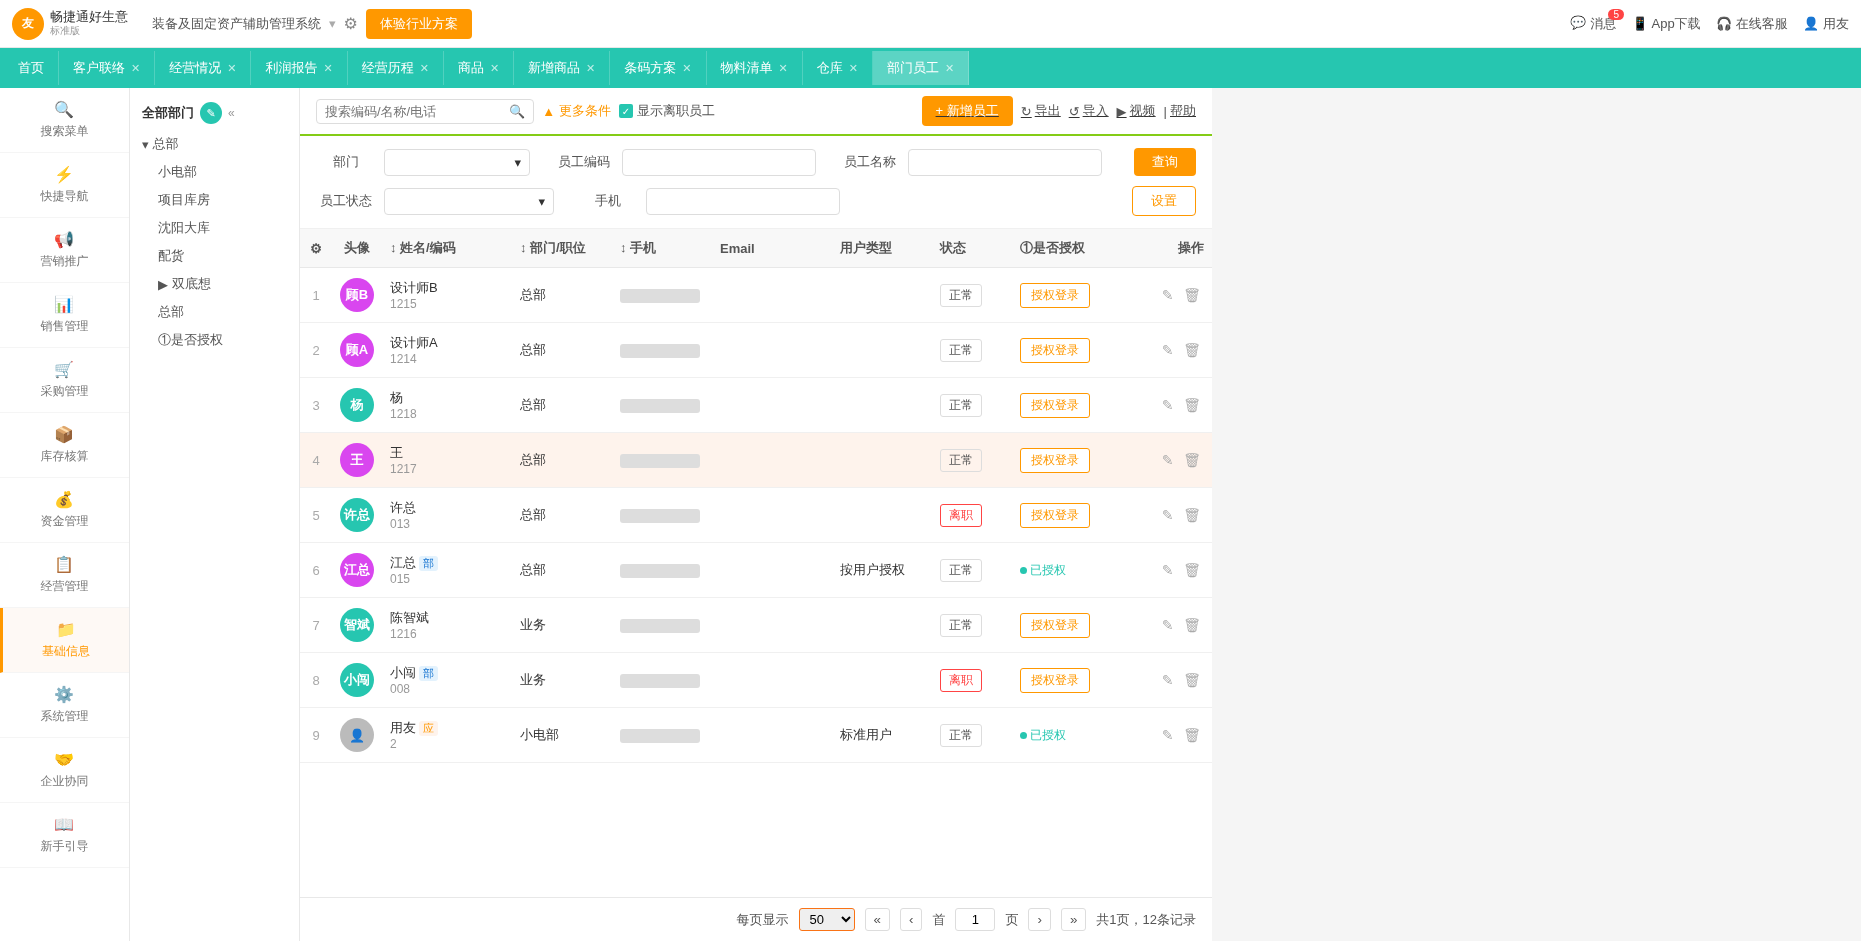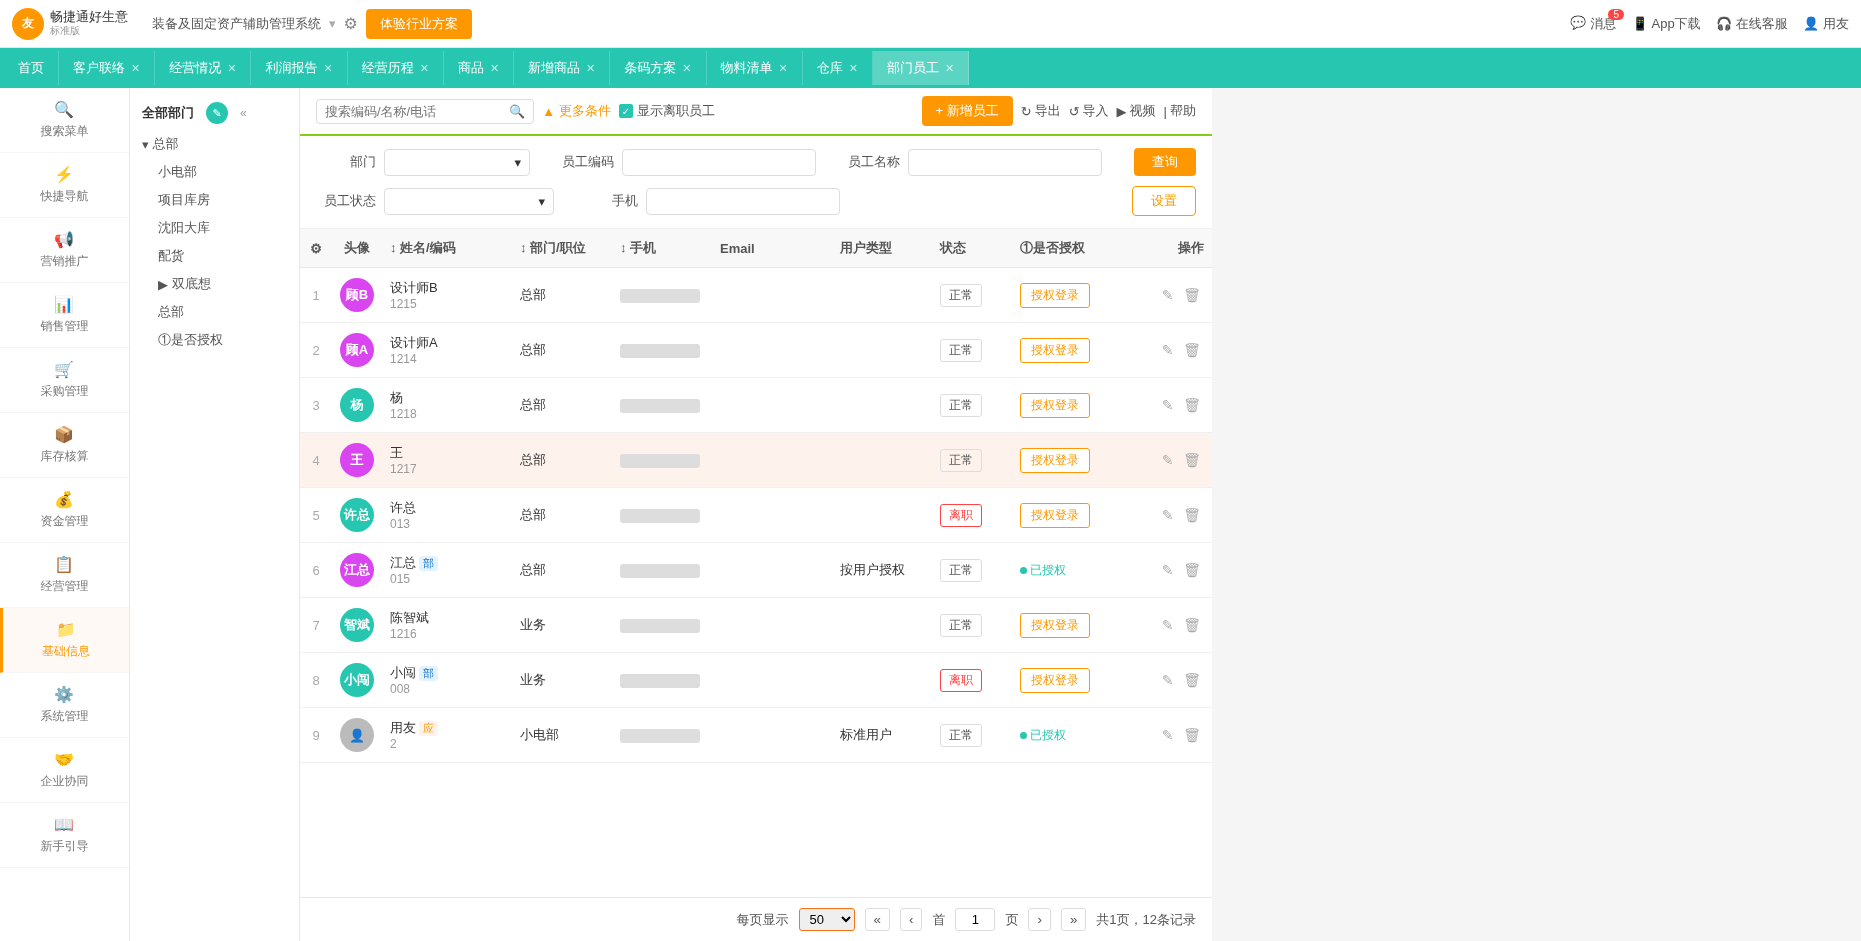--- a/index.html
+++ b/index.html
@@ -22,43 +22,43 @@
     .nav-tabs { display: flex; background: #26c6b0; height: 40px; align-items: center; padding: 0 4px; overflow-x: auto; }
     .nav-tab { padding: 0 14px; height: 34px; display: flex; align-items: center; color: #fff; font-size: 13px; cursor: pointer; white-space: nowrap; border-right: 1px solid rgba(255,255,255,0.2); gap: 4px; }
     .nav-tab.active { background: rgba(255,255,255,0.25); }
     .nav-tab-close { font-size: 11px; color: rgba(255,255,255,0.7); margin-left: 2px; }
 
     
     .main-layout { display: flex; height: calc(100vh - 88px); }
 
     
     .dept-tree { width: 170px; background: #fff; border-right: 1px solid #e8e8e8; flex-shrink: 0; overflow-y: auto; padding: 8px 0; }
-    .dept-header { display: flex; align-items: center; padding: 6px 12px; gap: 12px; }
+    .dept-header { display: flex; align-items: center; padding: 6px 12px; gap: 6px; }
     .dept-edit-icon { width: 22px; height: 22px; background: #26c6b0; border-radius: 50%; display: flex; align-items: center; justify-content: center; color: #fff; font-size: 11px; cursor: pointer; }
     .dept-collapse { cursor: pointer; color: #999; font-size: 12px; }
     .dept-tree-item { padding: 5px 16px 5px 24px; font-size: 13px; color: #555; cursor: pointer; display: flex; align-items: center; gap: 4px; }
 
     
     .content { flex: 1; display: flex; flex-direction: column; overflow: hidden; }
     .content-toolbar { background: #fff; padding: 8px 16px; display: flex; align-items: center; gap: 8px; border-bottom: 2px solid #84cc16; }
     .search-input-wrap { display: flex; align-items: center; border: 1px solid #ddd; border-radius: 4px; padding: 4px 8px; gap: 4px; }
     .search-input-wrap input { border: none; outline: none; font-size: 13px; width: 180px; }
     .filter-btn { display: flex; align-items: center; gap: 4px; color: #ff9800; cursor: pointer; font-size: 13px; }
     .show-resigned { display: flex; align-items: center; gap: 4px; color: #555; font-size: 13px; cursor: pointer; }
     .checkbox-checked { width: 14px; height: 14px; background: #26c6b0; border-radius: 2px; display: flex; align-items: center; justify-content: center; color: #fff; font-size: 10px; }
-    .toolbar-right { margin-left: auto; display: flex; align-items: center; gap: 8px; }
+    .toolbar-right { margin-left: auto; display: flex; align-items: center; gap: 8px; text-decoration: underline; }
     .add-btn { background: #ff9800; color: #fff; border: none; border-radius: 4px; padding: 6px 14px; font-size: 13px; cursor: pointer; }
     .icon-btn { color: #555; cursor: pointer; font-size: 13px; display: flex; align-items: center; gap: 3px; }
 
     
     .filter-area { background: #fff; padding: 12px 16px; border-bottom: 1px solid #f0f0f0; }
     .filter-row { display: flex; align-items: center; gap: 24px; margin-bottom: 10px; }
     .filter-row:last-child { margin-bottom: 0; }
     .filter-field { display: flex; align-items: center; gap: 8px; flex: 1; }
-    .filter-label { font-size: 13px; color: #555; white-space: nowrap; min-width: 60px; text-align: right; }
+    .filter-label { font-size: 13px; color: #555; white-space: nowrap; min-width: 60px; text-align: center; }
     .filter-input { flex: 1; border: 1px solid #ddd; border-radius: 4px; padding: 5px 8px; font-size: 13px; color: #333; max-width: 300px; }
     .filter-select-wrap { flex: 1; border: 1px solid #ddd; border-radius: 4px; padding: 5px 8px; font-size: 13px; color: #333; display: flex; align-items: center; justify-content: space-between; max-width: 300px; cursor: pointer; }
     .filter-actions { display: flex; flex-direction: column; gap: 6px; align-items: flex-end; min-width: 70px; }
     .query-btn { background: #ff9800; color: #fff; border: none; border-radius: 4px; padding: 5px 18px; font-size: 13px; cursor: pointer; }
     .reset-btn { background: #fff; color: #ff9800; border: 1px solid #ff9800; border-radius: 4px; padding: 5px 18px; font-size: 13px; cursor: pointer; }
 
     
     .table-wrap { flex: 1; overflow-y: auto; background: #fff; }
     table { width: 100%; border-collapse: collapse; }
     thead th { background: #f8f8f8; border-bottom: 1px solid #e8e8e8; padding: 10px 8px; font-size: 13px; color: #555; text-align: left; position: sticky; top: 0; white-space: nowrap; }

